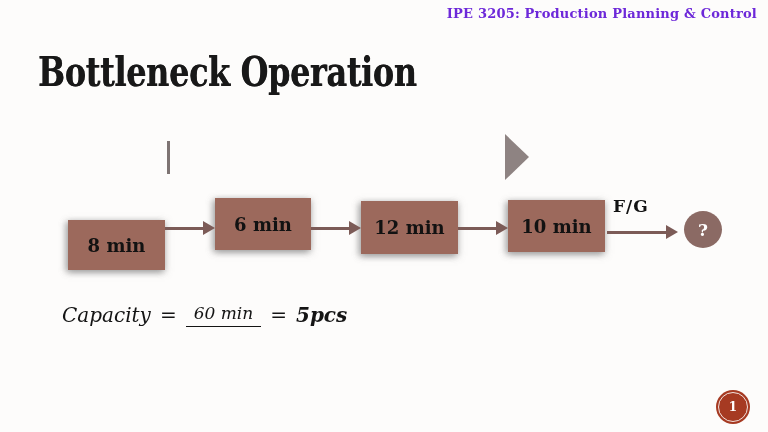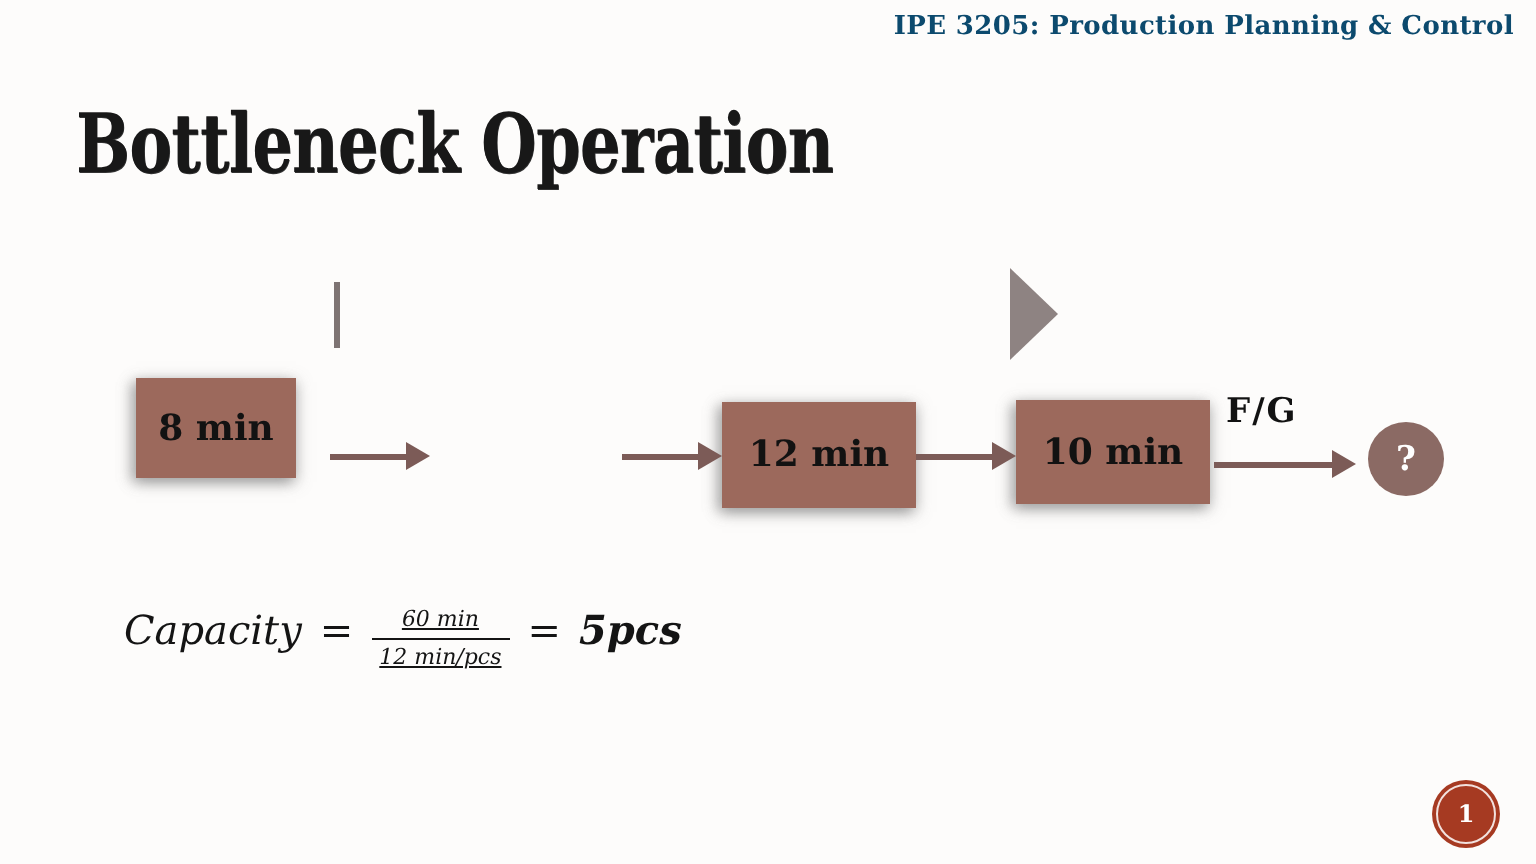--- a/index.html
+++ b/index.html
@@ -5,21 +5,21 @@
   html,body { margin:0; padding:0; background:#e8e8e8; }
   .slide {
     position:relative; width:768px; height:432px; margin:0 auto;
     background:#fdfcfb; overflow:hidden;
     font-family:"DejaVu Serif", serif;
   }
 
   
   .course-header {
     position:absolute; top:6px; right:11px;
-    font-size:13px; font-weight:bold; color:#0c4a6e; letter-spacing:0.2px;
+    font-size:13px; font-weight:bold; color:#6d28d9; letter-spacing:0.2px;
   }
 
   
   .slide-title {
     position:absolute; left:38px; top:48px;
     font-size:41px; font-weight:bold; color:#181818;
     letter-spacing:-0.5px; white-space:nowrap;
     transform:scaleX(0.78); transform-origin:left top;
     text-shadow:0.4px 0.4px 0 #333;
   }
@@ -39,21 +39,21 @@
     border-top:23px solid transparent; border-bottom:23px solid transparent;
   }
 
   
   .station {
     position:absolute; background:#9c695c;
     display:flex; align-items:center; justify-content:center;
     font-weight:bold; font-size:18px; color:#121212;
     box-shadow:0 2px 7px rgba(110,110,110,.55), -3px 2px 6px rgba(130,130,130,.4);
   }
-  .st1 { left:68px;  top:189px; width:80px; height:50px; }
+  .st1 { left:68px;  top:220px; width:97px; height:50px; }
   .st2 { left:215px; top:198px; width:96px; height:52px; }
   .st3 { left:361px; top:201px; width:97px; height:53px;text-align:right; }
   .st4 { left:508px; top:200px; width:97px; height:52px; }
 
   
   .conn-line { position:absolute; height:3px; background:#7c5b57; }
   .conn-head {
     position:absolute; width:0; height:0;
     border-left:12px solid #7c5b57;
     border-top:7px solid transparent; border-bottom:7px solid transparent;
@@ -75,21 +75,21 @@
     color:#ffffff; font-weight:bold; font-size:17px;
   }
 
   
   .formula {
     position:absolute; left:62px; top:303px;
     display:flex; align-items:flex-start;
     font-style:italic; font-size:20px; color:#141414;
   }
   .formula .eq { margin:0 9px; font-style:normal; }
-  .frac { display:inline-block; text-align:center; font-size:11px; line-height:1.25;text-decoration:underline; }
+  .frac { display:inline-block; text-align:center; font-size:17px; line-height:1.25; }
   .frac .num { padding:0 8px 2px; border-bottom:1.5px solid #141414; }
   .frac .den { padding:2px 4px 0; }
   .result { font-weight:bold; }
 
   
   .page-badge {
     position:absolute; left:716px; top:390px; width:34px; height:34px;
     background:#a63a22; border-radius:50%;
   }
   .page-badge .ring {
@@ -105,41 +105,41 @@
 <div class="slide">
 
   <div class="course-header">IPE 3205: Production Planning &amp; Control</div>
 
   <div class="slide-title">Bottleneck Operation</div>
 
   <div class="banner-bar"></div>
   <div class="banner-head"></div>
 
   <div class="station st1">8 min</div>
+  <div class="station st2">6 min</div>
   <div class="station st3">12 min</div>
   <div class="station st4">10 min</div>
 
   <div class="conn-line c1l"></div>
   <div class="conn-head c1h"></div>
   <div class="conn-line c2l"></div>
   <div class="conn-head c2h"></div>
   <div class="conn-line c3l"></div>
   <div class="conn-head c3h"></div>
   <div class="conn-line c4l"></div>
   <div class="conn-head c4h"></div>
 
   <div class="fg-label">F/G</div>
   <div class="q-circle">?</div>
 
   <div class="formula">
     <span>Capacity</span>
     <span class="eq">=</span>
     <span class="frac">
       <span class="num" style="display:block">60 min</span>
-      <span class="den" style="display:block">12 min/pcs</span>
     </span>
     <span class="eq">=</span>
     <span class="result">5pcs</span>
   </div>
 
   <div class="page-badge">
     <div class="ring">1</div>
   </div>
 
 </div>

